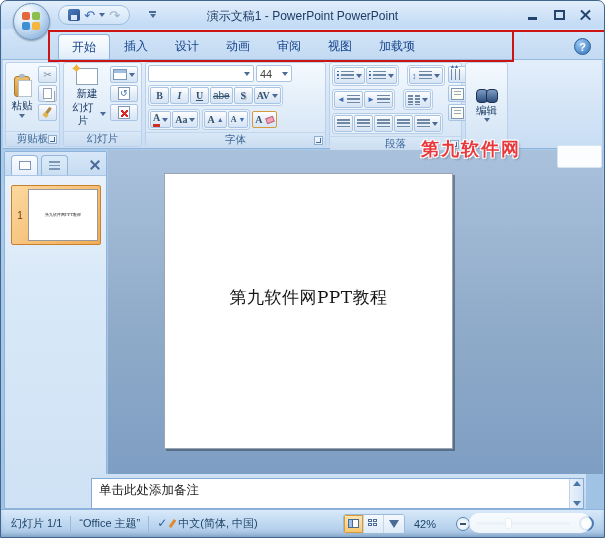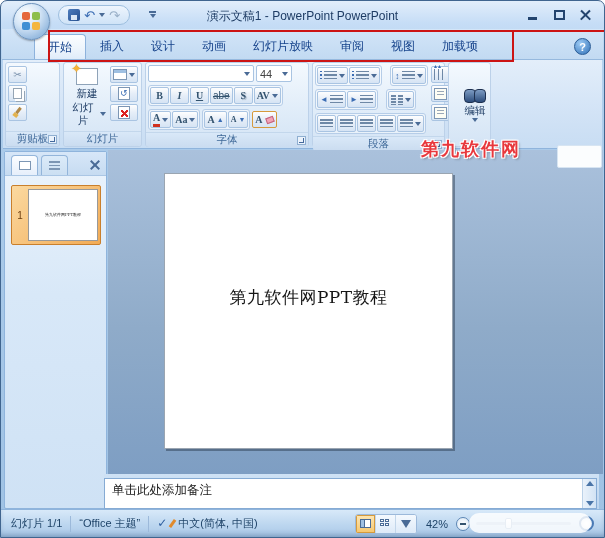--- a/index.html
+++ b/index.html
@@ -28,21 +28,21 @@
   .qat-custom i{display:block;width:7px;height:2px;background:#4a6b96;margin-bottom:1px}
   .title{position:absolute;top:7px;left:160px;right:160px;text-align:center;font-size:12px;color:#1e3c64;white-space:nowrap}
   .winctrl{position:absolute;right:12px;top:8px;display:flex;gap:13px;align-items:center;z-index:41}
   .wc{width:13px;height:12px;position:relative;cursor:default}
   .wc-min::after{content:"";position:absolute;left:1px;bottom:1px;width:9px;height:3px;background:#23446e}
   .wc-max::after{content:"";position:absolute;inset:1px;border:2px solid #23446e}
   .wc-close::before,.wc-close::after{content:"";position:absolute;left:0;top:5px;width:13px;height:2.4px;background:#23446e}
   .wc-close::before{transform:rotate(45deg)}.wc-close::after{transform:rotate(-45deg)}
   
   .tabrow{position:absolute;left:1px;right:1px;top:28px;height:31px;display:flex;align-items:flex-end;
-    padding-left:32px;background:linear-gradient(#d3e5f8,#c2daf2);border-bottom:1px solid #96b9de}
+    padding-left:56px;background:linear-gradient(#d3e5f8,#c2daf2);border-bottom:1px solid #96b9de}
   .tab{height:25px;line-height:25px;padding:0 13px;font-size:12px;color:#15428b;border-radius:4px 4px 0 0;margin-right:1px}
   .tab.active{background:linear-gradient(#fbfdff,#eef5fc 55%,#dfecfa);border:1px solid #8db2dc;border-bottom:none}
   .help-btn{position:absolute;right:13px;top:37px;width:17px;height:17px;border-radius:50%;z-index:30;
     background:radial-gradient(circle at 35% 30%,#9ccaf4,#3272b8);border:1px solid #2a5c96;
     color:#fff;font-size:11px;font-weight:bold;display:flex;align-items:center;justify-content:center}
   .red-box{position:absolute;left:47px;top:29px;width:466px;height:32px;border:2px solid #cc1414;z-index:45;pointer-events:none}
   .red-line{position:absolute;left:513px;top:29px;width:90px;height:2px;background:#cc1414;z-index:45;pointer-events:none}
   
   .ribbon{position:absolute;left:2px;right:2px;top:59px;height:89px;display:flex;gap:3px;align-items:stretch;
     padding:2px 0 1px 2px;background:linear-gradient(#e3eefa,#d2e3f6 60%,#c8ddf3);border-bottom:1px solid #8fb4dc}
@@ -133,21 +133,21 @@
   .thumb-title{font-size:10px;transform:scale(.4);white-space:nowrap;color:#222;
     font-family:"DejaVu Serif","Liberation Serif",serif}
   
   .editor{position:absolute;left:107px;top:149px;width:495px;height:324px;
     background:linear-gradient(180deg,#aac1dc,#8fabc9 55%,#7e9ec3)}
   .slide{position:absolute;left:56px;top:23px;width:289px;height:276px;background:#fff;
     border:1px solid #9aa5b1;box-shadow:2px 2px 0 rgba(35,50,70,.45)}
   .slide-title{position:absolute;left:0;right:0;top:112px;text-align:center;font-size:17px;color:#151515;
     font-family:"DejaVu Serif","Liberation Serif",serif;letter-spacing:.5px}
   
-  .notes{position:absolute;left:103px;top:473px;width:495px;height:37px;
+  .notes{position:absolute;left:90px;top:473px;width:495px;height:37px;
     background:linear-gradient(#cfe2f5,#bcd4ee);padding:4px 2px 2px 0}
   .notes-inner{position:relative;height:100%;background:#fff;border:1px solid #86abd4;display:flex}
   .notes-text{flex:1;padding:3px 7px;font-size:12.5px;color:#1a1a1a}
   .notes-scroll{width:14px;border-left:1px solid #bcd2e8;background:linear-gradient(90deg,#eaf2fb,#d2e3f4);
     display:flex;flex-direction:column;justify-content:space-between;align-items:center;padding:2px 0}
   .arr-up{width:0;height:0;border-left:4px solid transparent;border-right:4px solid transparent;border-bottom:5px solid #4a75a8}
   .arr-dn{width:0;height:0;border-left:4px solid transparent;border-right:4px solid transparent;border-top:5px solid #4a75a8}
   
   .status{position:absolute;left:0;right:0;bottom:0;height:28px;z-index:10;
     background:linear-gradient(#d8e9f9,#bcd6ef 55%,#a9c8e8);border-top:1px solid #8fb4dc;
@@ -161,21 +161,21 @@
   .view-btns{display:flex;border:1px solid #9cb9da;border-radius:3px;overflow:hidden;margin-right:9px;background:#fff}
   .vb{width:20px;height:18px;display:flex;align-items:center;justify-content:center;
     background:linear-gradient(#f4f9fe,#ddeaf8);border-right:1px solid #c2d6ea}
   .vb:last-child{border-right:none}
   .vb.active{background:linear-gradient(#fde7b5,#f6c66d);box-shadow:inset 0 0 0 1px #d69a3c}
   .ic-vnorm{width:11px;height:9px;border:1px solid #4a6b96;background:#fff;position:relative}
   .ic-vnorm::before{content:"";position:absolute;left:0;top:0;bottom:0;width:3px;background:#9fc0e2;border-right:1px solid #4a6b96}
   .ic-vsort{width:11px;height:9px;display:grid;grid-template-columns:4px 4px;grid-template-rows:3px 3px;gap:1px}
   .ic-vsort i{display:block;background:#fff;border:1px solid #4a6b96}
   .ic-vshow{width:0;height:0;border-left:5px solid transparent;border-right:5px solid transparent;border-top:8px solid #4a6b96}
-  .zoom-pct{margin-right:8px}
+  .zoom-pct{margin-right:20px}
   .zminus{width:14px;height:14px;border-radius:50%;border:1px solid #5c86b4;background:radial-gradient(#fff,#d8e6f4);
     display:flex;align-items:center;justify-content:center;margin-right:6px}
   .zminus i{display:block;width:6px;height:2px;background:#33536f}
   .ztrack{width:95px;height:3px;background:#9db9d6;border-radius:2px;position:relative;margin-right:8px}
   .zthumb{position:absolute;left:30%;top:-4px;width:7px;height:11px;border-radius:2px;
     background:linear-gradient(#fefefe,#d8e6f4);border:1px solid #7fa3c9}
   .status-blur{position:absolute;left:468px;bottom:4px;width:122px;height:20px;background:rgba(255,255,255,.82);
     border-radius:10px;z-index:11;pointer-events:none}
   .fit-btn{width:15px;height:15px;border-radius:50%;border:2px solid #4a7ab5;background:radial-gradient(#fff,#cfe0f2)}
 </style>
@@ -209,33 +209,37 @@
       <span class="wc wc-max"></span>
       <span class="wc wc-close"></span>
     </div>
   </div>
 
   <div class="tabrow">
     <div class="tab active">开始</div>
     <div class="tab">插入</div>
     <div class="tab">设计</div>
     <div class="tab">动画</div>
-    <div class="tab">幻灯片放映</div>
     <div class="tab">审阅</div>
     <div class="tab">视图</div>
     <div class="tab">加载项</div>
   </div>
   <div class="help-btn">?</div>
   <div class="red-box"></div>
   <div class="red-line"></div>
 
   <div class="ribbon">
 
     <div class="group" style="width:55px">
       <div class="gbody">
+        <div class="bb" style="width:28px">
+          <span class="ic-clipboard"></span>
+          <span>粘贴</span>
+          <span class="tri"></span>
+        </div>
         <div class="minicol">
           <div class="sb">
               <span style="color:#7c93ad">✂</span>
             </div>
           <div class="sb">
               <span class="ic-page ic-copy" style="width:9px;height:11px"></span>
             </div>
           <div class="sb">
               <span class="ic-brush"></span>
             </div>
@@ -270,21 +274,21 @@
           <div class="sb">
               <span class="ic-del"></span>
             </div>
         </div>
       </div>
       <div class="glabel">
         <span>幻灯片</span>
       </div>
     </div>
 
-    <div class="group" style="width:164px">
+    <div class="group" style="width:181px">
       <div class="gbody" style="flex-direction:column;gap:3px">
         <div class="frow">
           <div class="combo" style="width:106px">
             <span></span>
               <span class="tri"></span>
           </div>
           <div class="combo" style="width:36px">
             <span>44</span>
               <span class="tri"></span>
           </div>
@@ -415,21 +419,21 @@
         </div>
       </div>
       <div class="glabel">
         <span>段落</span>
         <span class="launcher"></span>
       </div>
     </div>
 
 
     <div class="group" style="width:43px">
-      <div class="gbody" style="justify-content:flex-end">
+      <div class="gbody" style="justify-content:center">
         <div class="bb">
           <span class="ic-binoc"></span>
           <span>编辑</span>
           <span class="tri"></span>
         </div>
       </div>
     </div>
   </div>
 
   <div class="pane">

